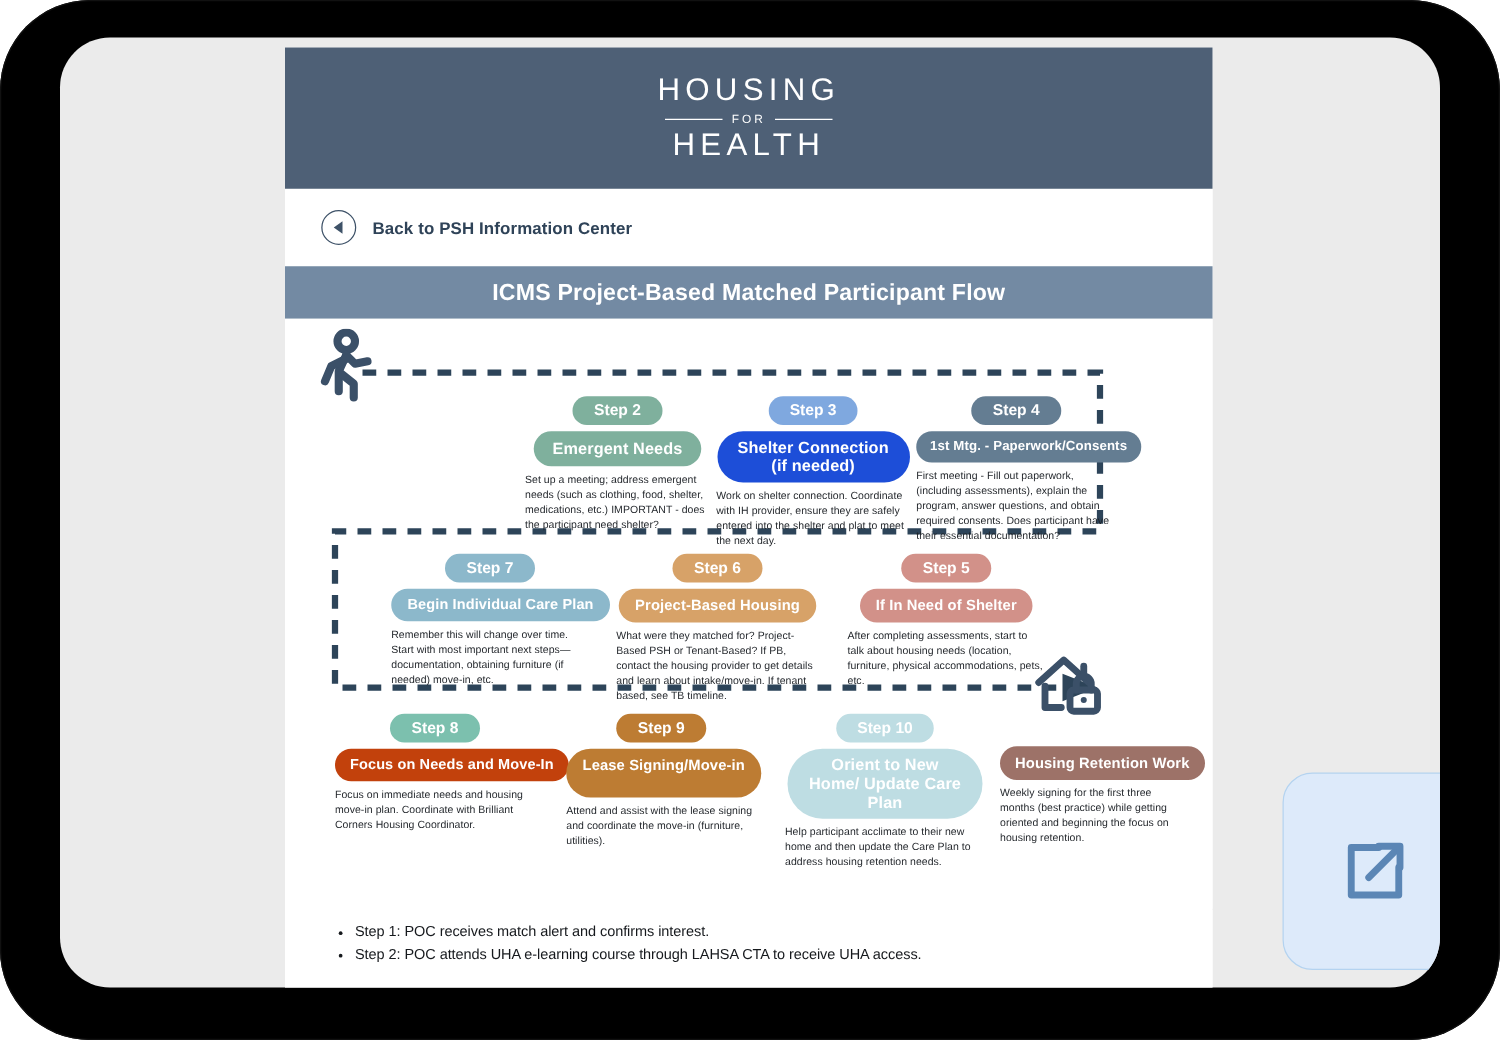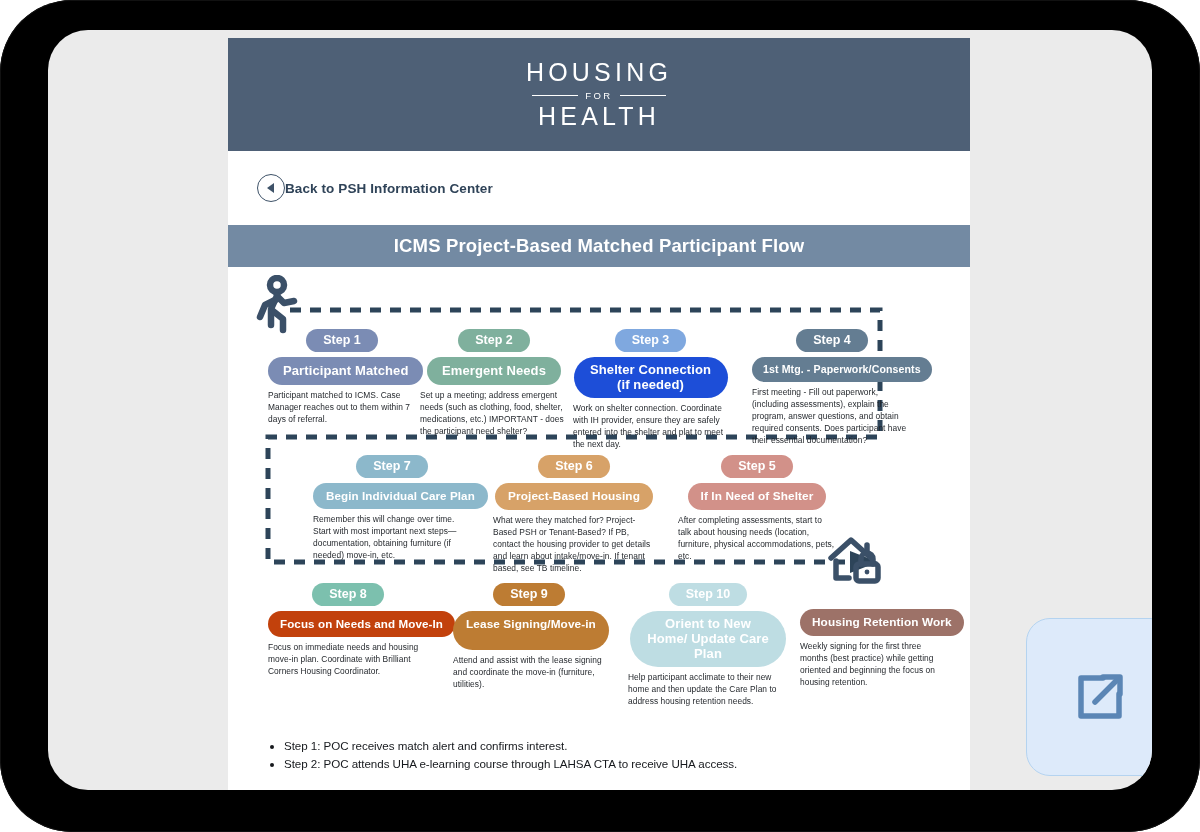--- a/index.html
+++ b/index.html
@@ -45,22 +45,22 @@
     margin:5px 0 3px 0;
   }
   .brand-rule .ln{width:46px;height:1.5px;background:#ffffff;display:block;}
   .brand-for{font-size:9.5px;letter-spacing:2.4px;}
   .brand-bot{
     font-size:25px;letter-spacing:4.2px;font-weight:400;line-height:1;
   }
 
   
   .back-bar{
-    height:74px;background:#ffffff;display:flex;align-items:center;
-    padding-left:29px;
+    height:62px;background:#ffffff;display:flex;align-items:center;
+    padding-left:29px;gap:13px;
   }
   .back-circle{
     width:26px;height:26px;border-radius:50%;
     border:1.8px solid #3e5268;display:flex;align-items:center;justify-content:center;
     flex:0 0 auto;
   }
   .back-tri{
     width:0;height:0;border-top:5px solid transparent;border-bottom:5px solid transparent;
     border-right:7.5px solid #3e5268;margin-right:2px;
   }
@@ -181,29 +181,20 @@
               <path d="M6 24 L26 6 L46 24"></path>
               <path d="M42 20 L42 11"></path>
               <path d="M11 27 L11 44 L24 44"></path>
               <rect x="31" y="30" width="22" height="17" rx="3"></rect>
               <path d="M36 30 L36 25 a6 6 0 0 1 12 0 L48 30"></path>
               <circle cx="42" cy="38" r="2.4" fill="#3b5068" stroke="none"></circle>
             </g>
           </svg>
         </span>
 
-        <div class="sgroup" style="left:40px;top:62px;width:148px;">
-          <div class="num-row">
-            <span class="pill pill-num" style="background:#7b8cb4;">Step 1</span>
-          </div>
-          <div style="margin-top:5px;text-align:center;">
-            <span class="pill pill-title" style="background:#7b8cb4;">Participant Matched</span>
-          </div>
-          <div class="desc">Participant matched to ICMS. Case Manager  reaches out to them within 7 days of referral.</div>
-        </div>
 
         <div class="sgroup" style="left:192px;top:62px;width:148px;">
           <div class="num-row">
             <span class="pill pill-num" style="background:#7fb09d;">Step 2</span>
           </div>
           <div style="margin-top:5px;text-align:center;">
             <span class="pill pill-title" style="background:#7fb09d;">Emergent Needs</span>
           </div>
           <div class="desc">Set up a meeting; address emergent needs (such as clothing, food, shelter, medications, etc.) IMPORTANT - does the participant need shelter?</div>
         </div>
@@ -211,21 +202,21 @@
         <div class="sgroup" style="left:345px;top:62px;width:155px;">
           <div class="num-row">
             <span class="pill pill-num" style="background:#7fa8df;">Step 3</span>
           </div>
           <div style="margin-top:5px;text-align:center;">
             <span class="pill pill-title two-line" style="background:#1d4ed8;width:122px;">Shelter Connection (if needed)</span>
           </div>
           <div class="desc">Work on shelter connection. Coordinate with IH provider, ensure they are safely entered into the shelter and plat to meet the next day.</div>
         </div>
 
-        <div class="sgroup" style="left:524px;top:62px;width:160px;">
+        <div class="sgroup" style="left:505px;top:62px;width:160px;">
           <div class="num-row">
             <span class="pill pill-num" style="background:#647d92;">Step 4</span>
           </div>
           <div style="margin-top:5px;text-align:center;">
             <span class="pill pill-title" style="background:#647d92;font-size:10.6px;padding:6px 11px 7px;">1st Mtg. - Paperwork/Consents</span>
           </div>
           <div class="desc">First meeting - Fill out paperwork, (including assessments), explain the program, answer questions, and obtain required consents. Does participant have their essential documentation?</div>
         </div>
 
         <div class="sgroup" style="left:85px;top:188px;width:158px;">

